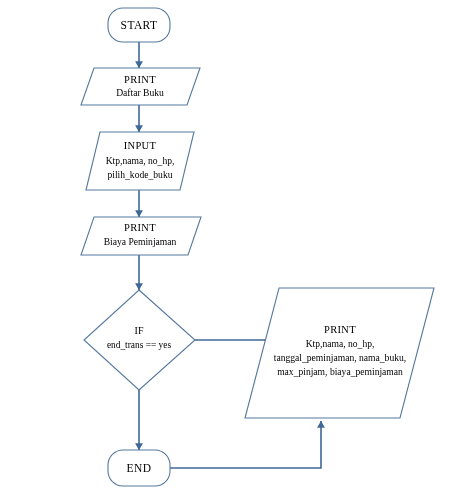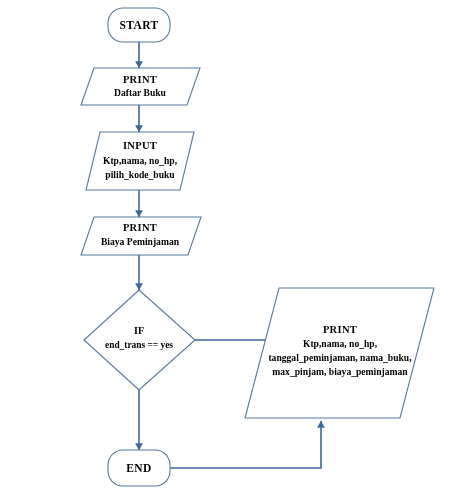--- a/index.html
+++ b/index.html
@@ -10,21 +10,20 @@
   }
   body {
     font-family: "Liberation Serif", "DejaVu Serif", serif;
   }
   #canvas {
     position: relative;
     width: 459px;
     height: 493px;
     background: #ffffff;
     overflow: hidden;
-    font-weight: bold;
   }
   #flow-svg {
     position: absolute;
     left: 0;
     top: 0;
     width: 459px;
     height: 493px;
   }
   .node-shape {
     fill: #ffffff;

